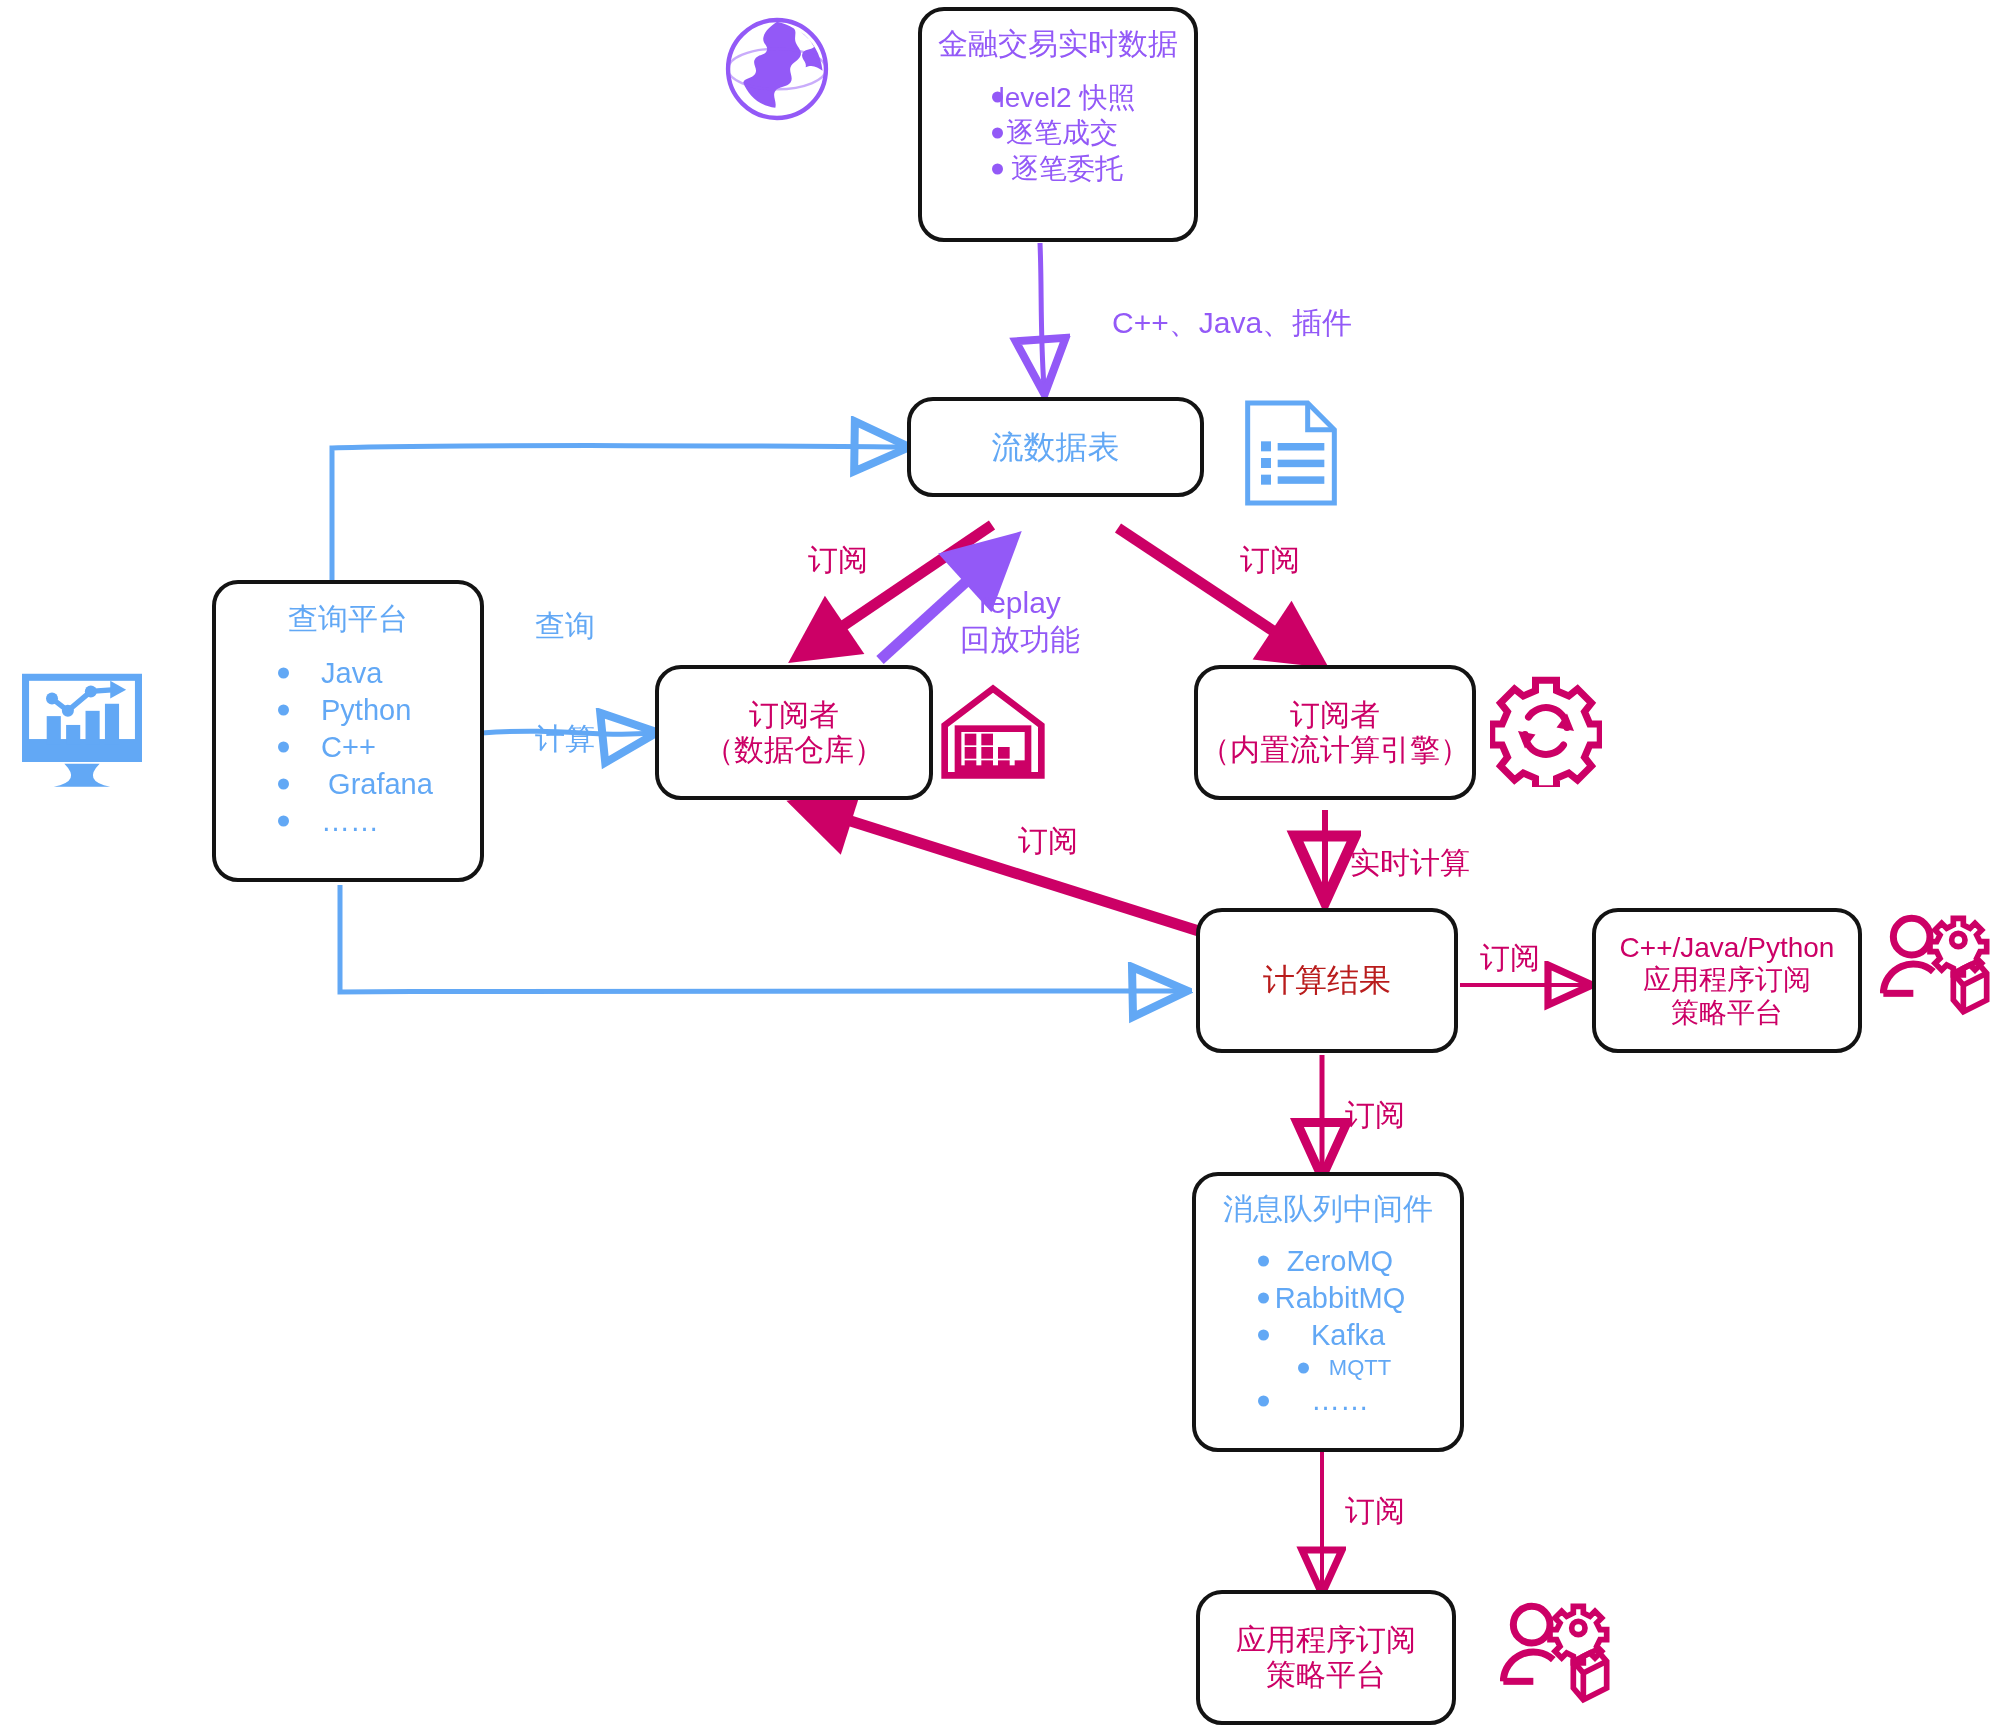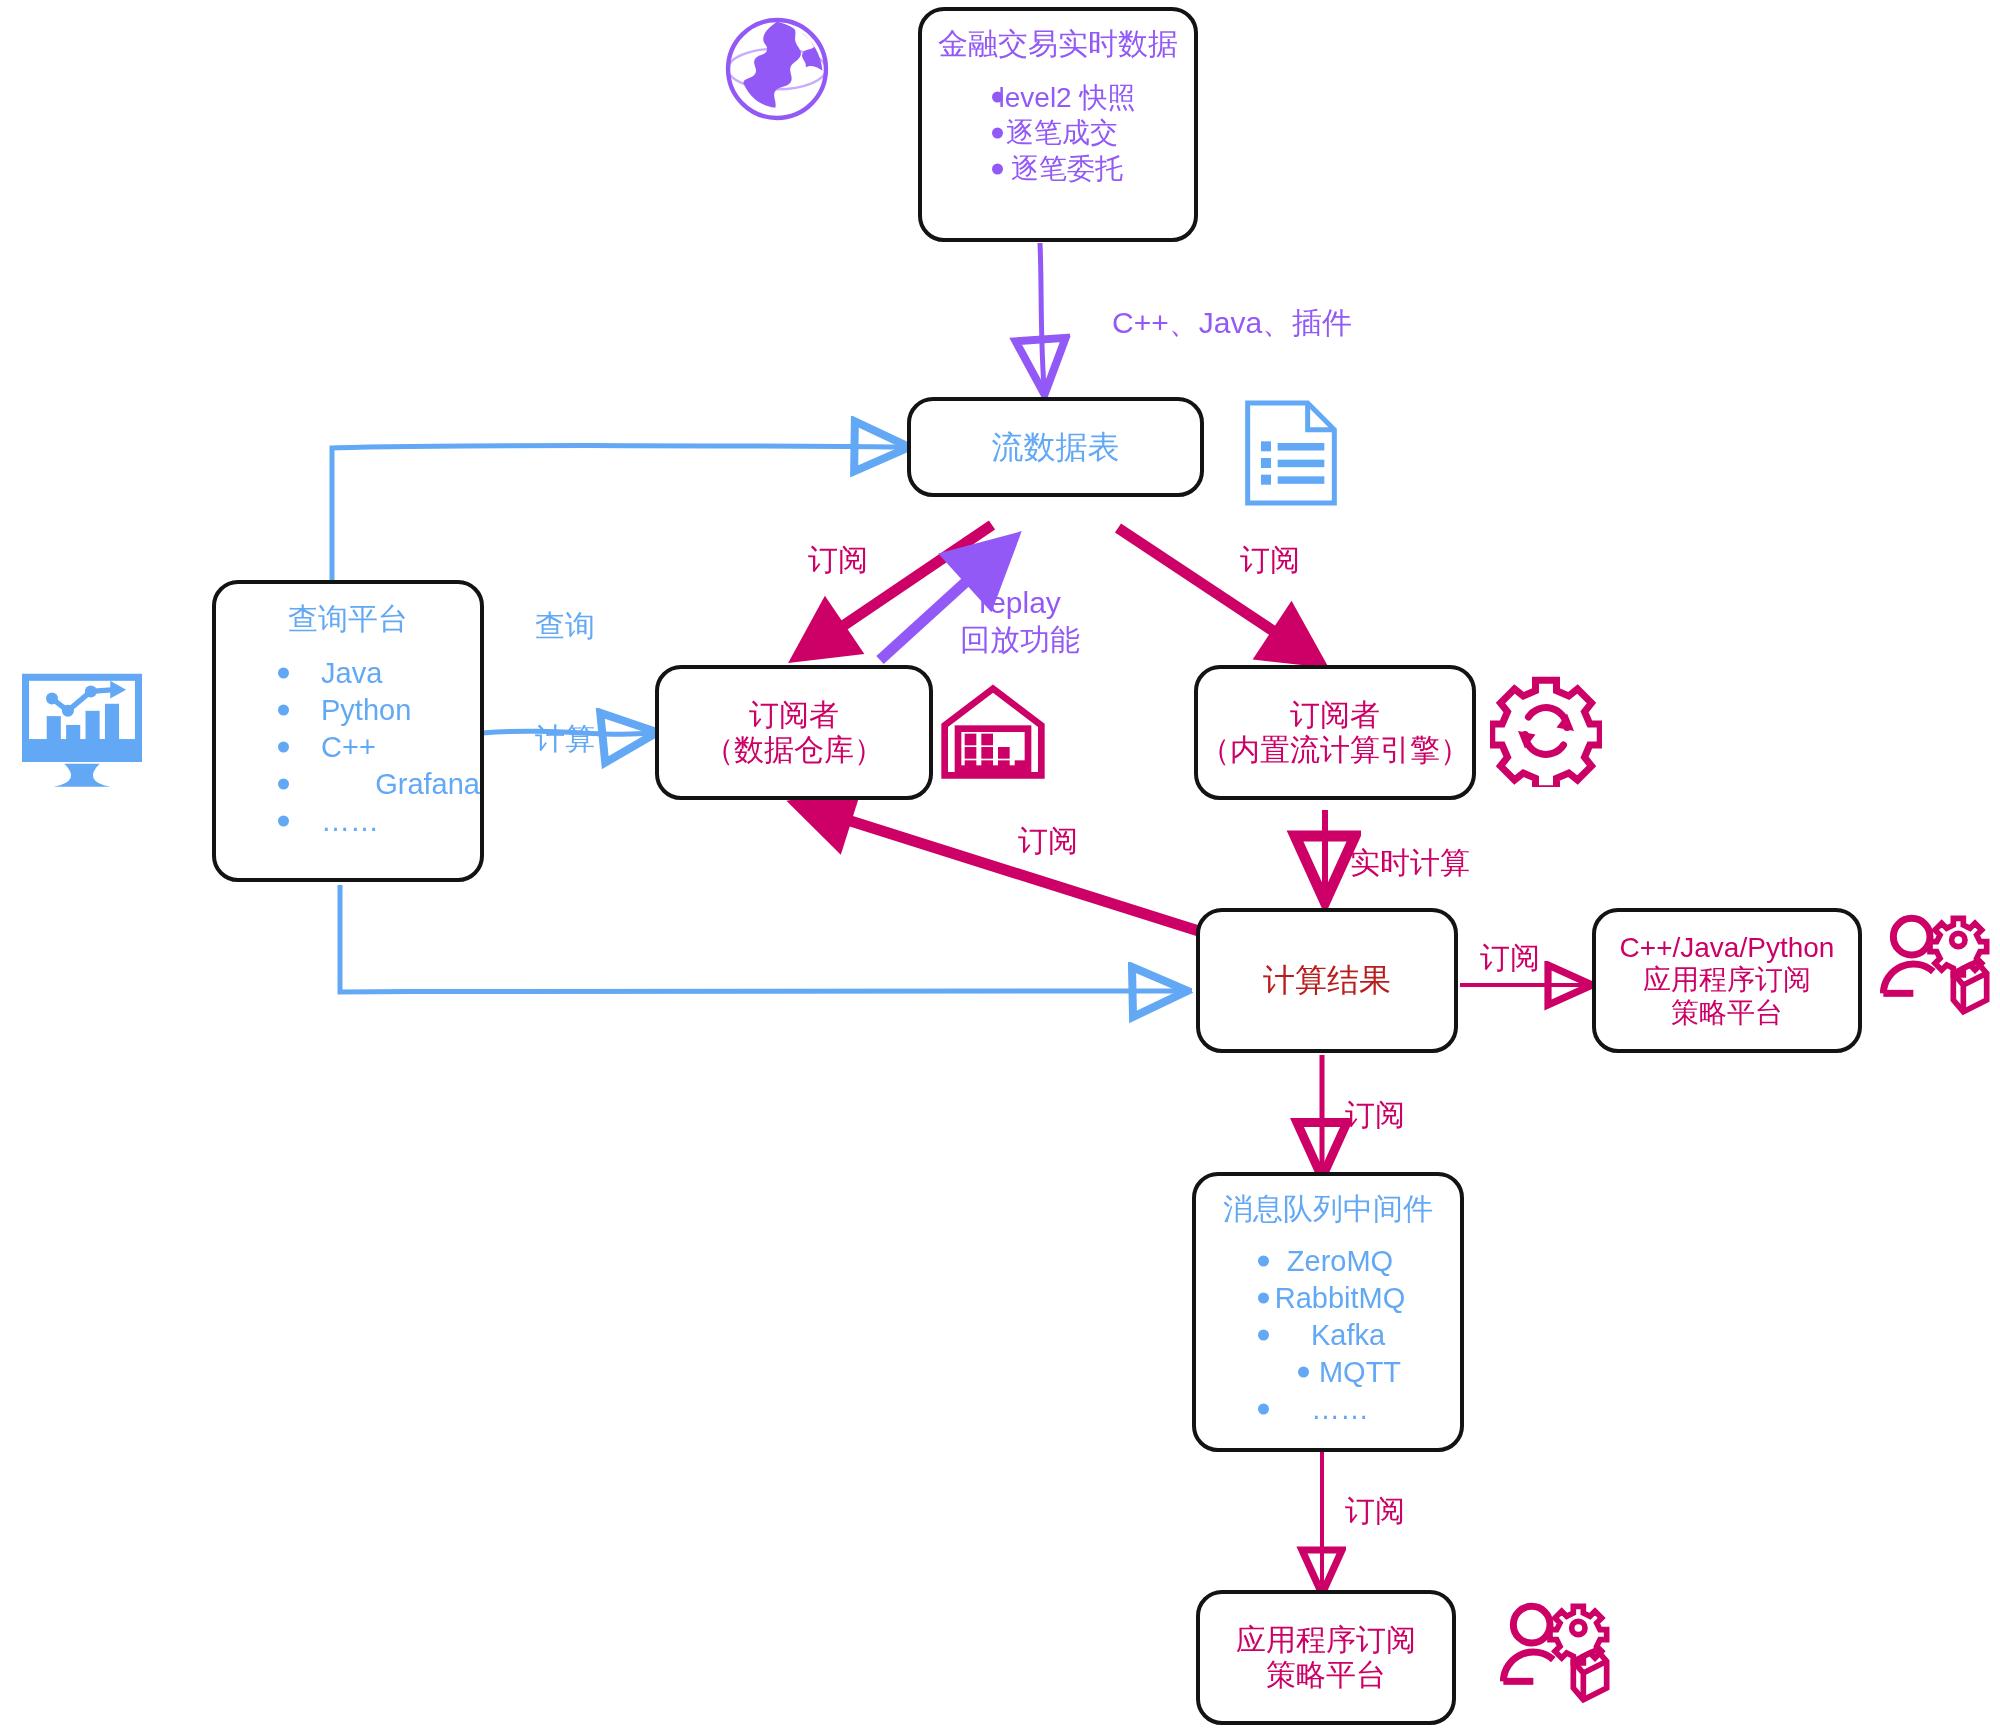--- a/index.html
+++ b/index.html
@@ -233,21 +233,21 @@
         <span class="c-blue">Java</span>
       </li>
       <li style="font-size:29px;text-align:left;padding-left:105px;">
         <span class="bullet bg-blue" style="left:62px;"></span>
         <span class="c-blue">Python</span>
       </li>
       <li style="font-size:29px;text-align:left;padding-left:105px;">
         <span class="bullet bg-blue" style="left:62px;"></span>
         <span class="c-blue">C++</span>
       </li>
-      <li style="font-size:29px;text-align:right;padding-left:65px;">
+      <li style="font-size:29px;text-align:center;padding-left:65px;">
         <span class="bullet bg-blue" style="left:62px;"></span>
         <span class="c-blue">Grafana</span>
       </li>
       <li style="font-size:29px;text-align:left;padding-left:105px;">
         <span class="bullet bg-blue" style="left:62px;"></span>
         <span class="c-blue">……</span>
       </li>
     </ul>
   </div>
 
@@ -279,21 +279,21 @@
         <span class="c-blue">ZeroMQ</span>
       </li>
       <li style="font-size:29px;padding-left:24px;">
         <span class="bullet bg-blue" style="left:62px;"></span>
         <span class="c-blue">RabbitMQ</span>
       </li>
       <li style="font-size:29px;padding-left:40px;">
         <span class="bullet bg-blue" style="left:62px;"></span>
         <span class="c-blue">Kafka</span>
       </li>
-      <li style="font-size:29px;padding-left:24px;margin-left:40px;">
+      <li style="font-size:22px;padding-left:24px;margin-left:40px;">
         <span class="bullet bg-blue" style="left:62px;"></span>
         <span class="c-blue">MQTT</span>
       </li>
       <li style="font-size:29px;padding-left:24px;">
         <span class="bullet bg-blue" style="left:62px;"></span>
         <span class="c-blue">……</span>
       </li>
     </ul>
   </div>
 

